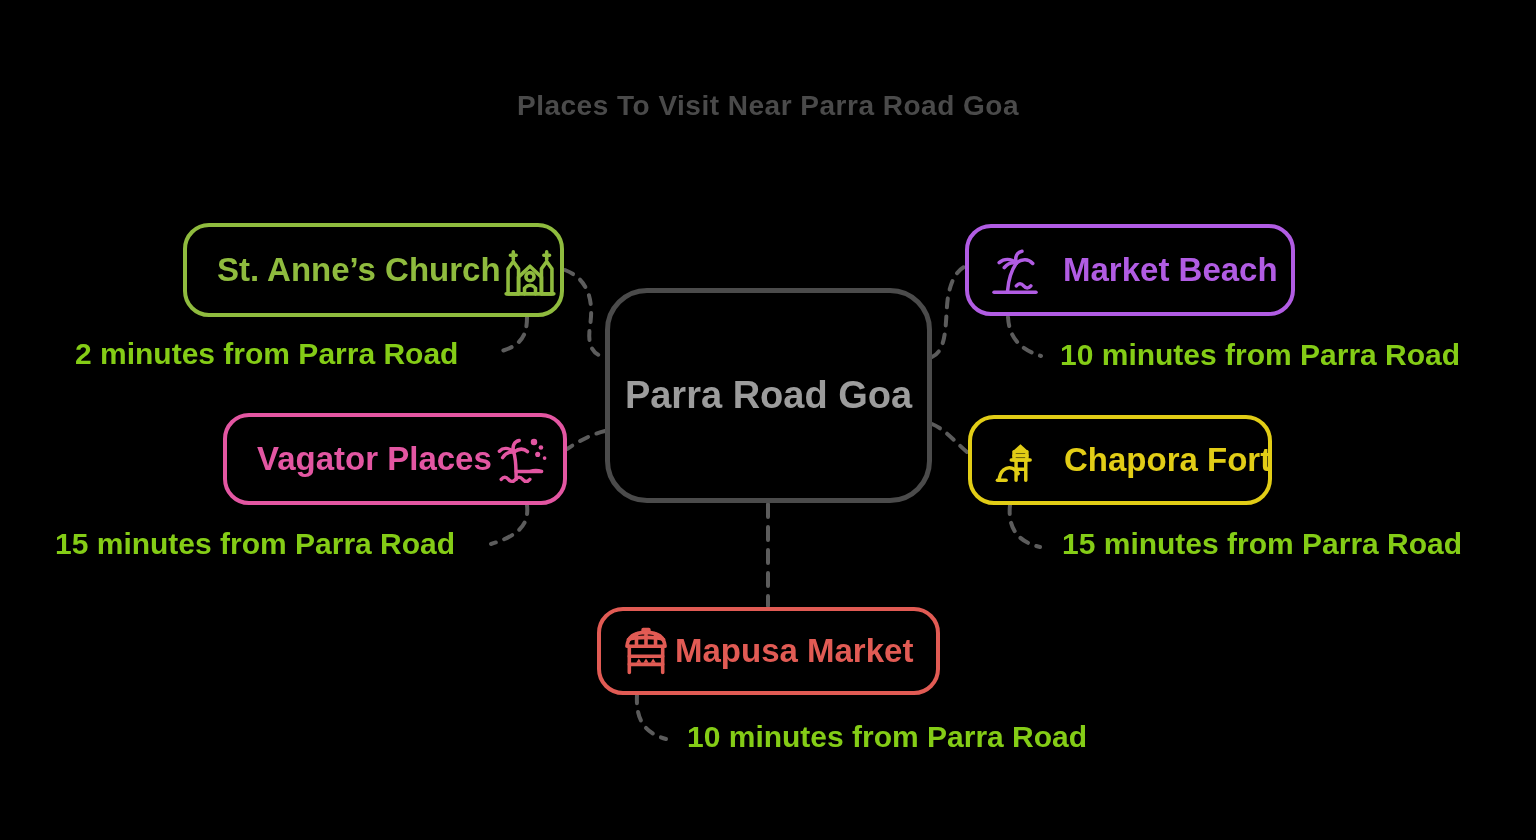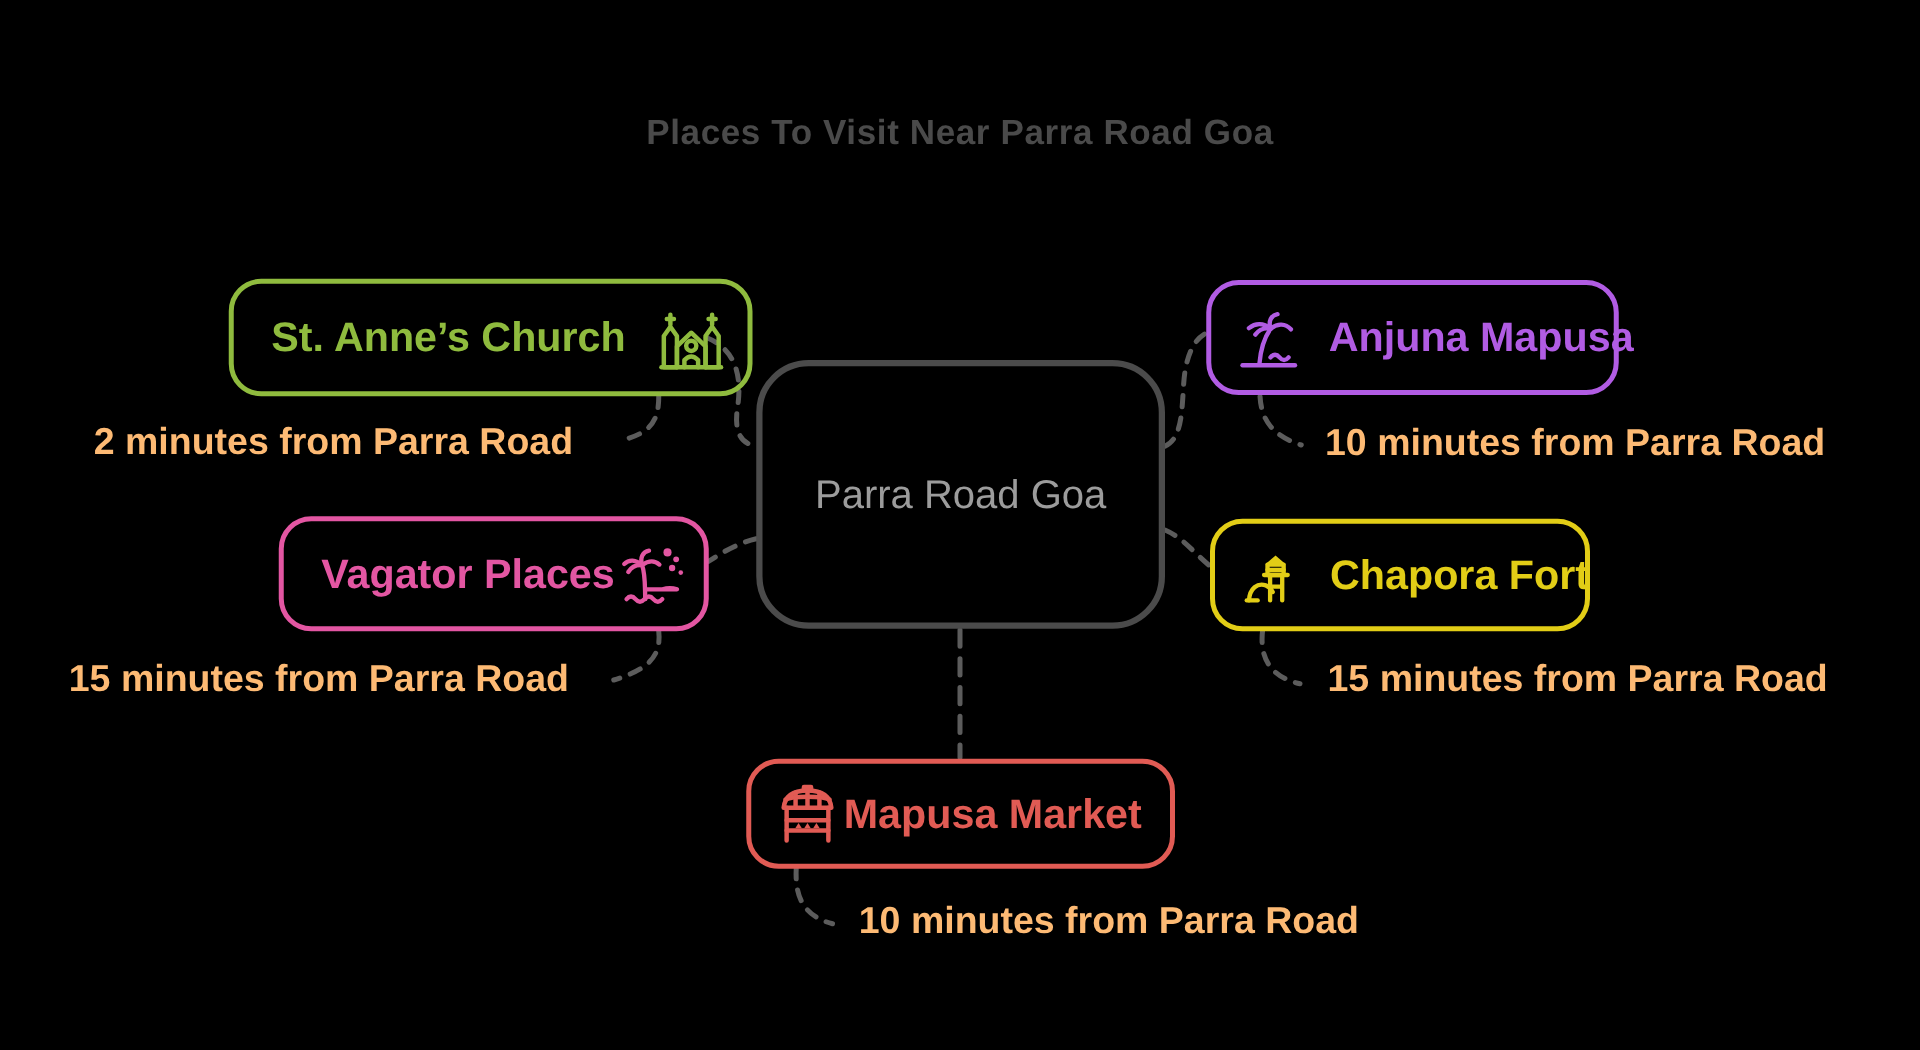--- a/index.html
+++ b/index.html
@@ -16,36 +16,36 @@
     border-radius:26px;background:transparent;
   }
   .node .label{font-weight:700;font-size:33px;white-space:nowrap;}
   .icon{flex:0 0 auto;display:block;}
 
   
   .center-node{
     position:absolute;left:605px;top:288px;width:327px;height:215px;box-sizing:border-box;
     border:5px solid #4b4b4b;border-radius:42px;display:flex;align-items:center;justify-content:center;
   }
-  .center-node .label{font-size:32px;font-weight:400;color:#9c9c9c;}
+  .center-node .label{font-size:38px;font-weight:700;color:#9c9c9c;}
 
   
-  .n-church{left:183px;top:223px;width:419px;height:94px;border:4px solid #8fbb3e;color:#8fbb3e;
+  .n-church{left:183px;top:223px;width:381px;height:94px;border:4px solid #8fbb3e;color:#8fbb3e;
             justify-content:space-between;padding:0 16px 0 30px;}
   .n-anjuna{left:965px;top:224px;width:330px;height:92px;border:4px solid #b15ce3;color:#b15ce3;
             gap:20px;padding:0 24px 0 18px;}
   .n-vagator{left:223px;top:413px;width:344px;height:92px;border:4px solid #e356a2;color:#e356a2;
             justify-content:space-between;padding:0 12px 0 30px;}
   .n-chapora{left:968px;top:415px;width:304px;height:90px;border:4px solid #e2cd16;color:#e2cd16;
             gap:16px;padding:0 16px 0 20px;text-align:right;}
   .n-mapusa{left:597px;top:607px;width:343px;height:88px;border:4px solid #e15b54;color:#e15b54;
             padding:0 16px;}
 
   .caption{
-    position:absolute;font-size:30px;font-weight:600;color:#fdba74;white-space:nowrap;
+    position:absolute;font-size:30px;font-weight:600;color:#84cc16;white-space:nowrap;
   }
   .cap-church{left:75px;top:337px;}
   .cap-anjuna{left:1060px;top:338px;}
   .cap-vagator{left:55px;top:527px;}
   .cap-chapora{left:1062px;top:527px;}
   .cap-mapusa{left:687px;top:720px;}
 
   .connectors{position:absolute;left:0;top:0;width:1536px;height:840px;pointer-events:none;}
   .connectors path{
     fill:none;stroke:#5c5c5c;stroke-width:4;stroke-linecap:round;stroke-dasharray:9 9;
@@ -101,21 +101,21 @@
       <svg width="56" height="56" viewBox="0 0 24 24">
         <path class="s" d="M8.8 21 C9.2 16 10.2 12.5 12.6 9"></path>
         <path class="s" d="M12.6 9 C10.2 7 7.4 7 5.2 8.8"></path>
         <path class="s" d="M12.6 9 C10.6 8.6 8.6 9.4 7.4 11"></path>
         <path class="s" d="M12.6 9 C11.8 6.4 12.8 4.4 15 4"></path>
         <path class="s" d="M12.6 9 C15 7 17.8 7.2 19.6 9.2"></path>
         <path class="s" d="M12.6 18.8 c1 -1.2 2.1 -1.2 3.1 0 c1 1.2 2.1 1.2 3.1 0"></path>
         <path class="s" d="M3 21.5 H21"></path>
       </svg>
     </span>
-    <div class="label">Anjuna Mapusa</div>
+    <div class="label">Market Beach</div>
   </div>
 
   <div class="node n-vagator">
     <div class="label">Vagator Places</div>
     <span class="icon">
       <svg width="60" height="56" viewBox="0 0 26 24">
         <path class="s" d="M10.5 20.8 C10.3 16.5 10.6 12.5 9.4 9"></path>
         <path class="s" d="M9.4 9 C7.2 7 4.8 7 3.2 8.6"></path>
         <path class="s" d="M9.4 9 C8.6 6.4 9.6 4.4 11.8 4"></path>
         <path class="s" d="M9.4 9 C7.4 8.8 5.6 9.8 4.6 11.4"></path>

